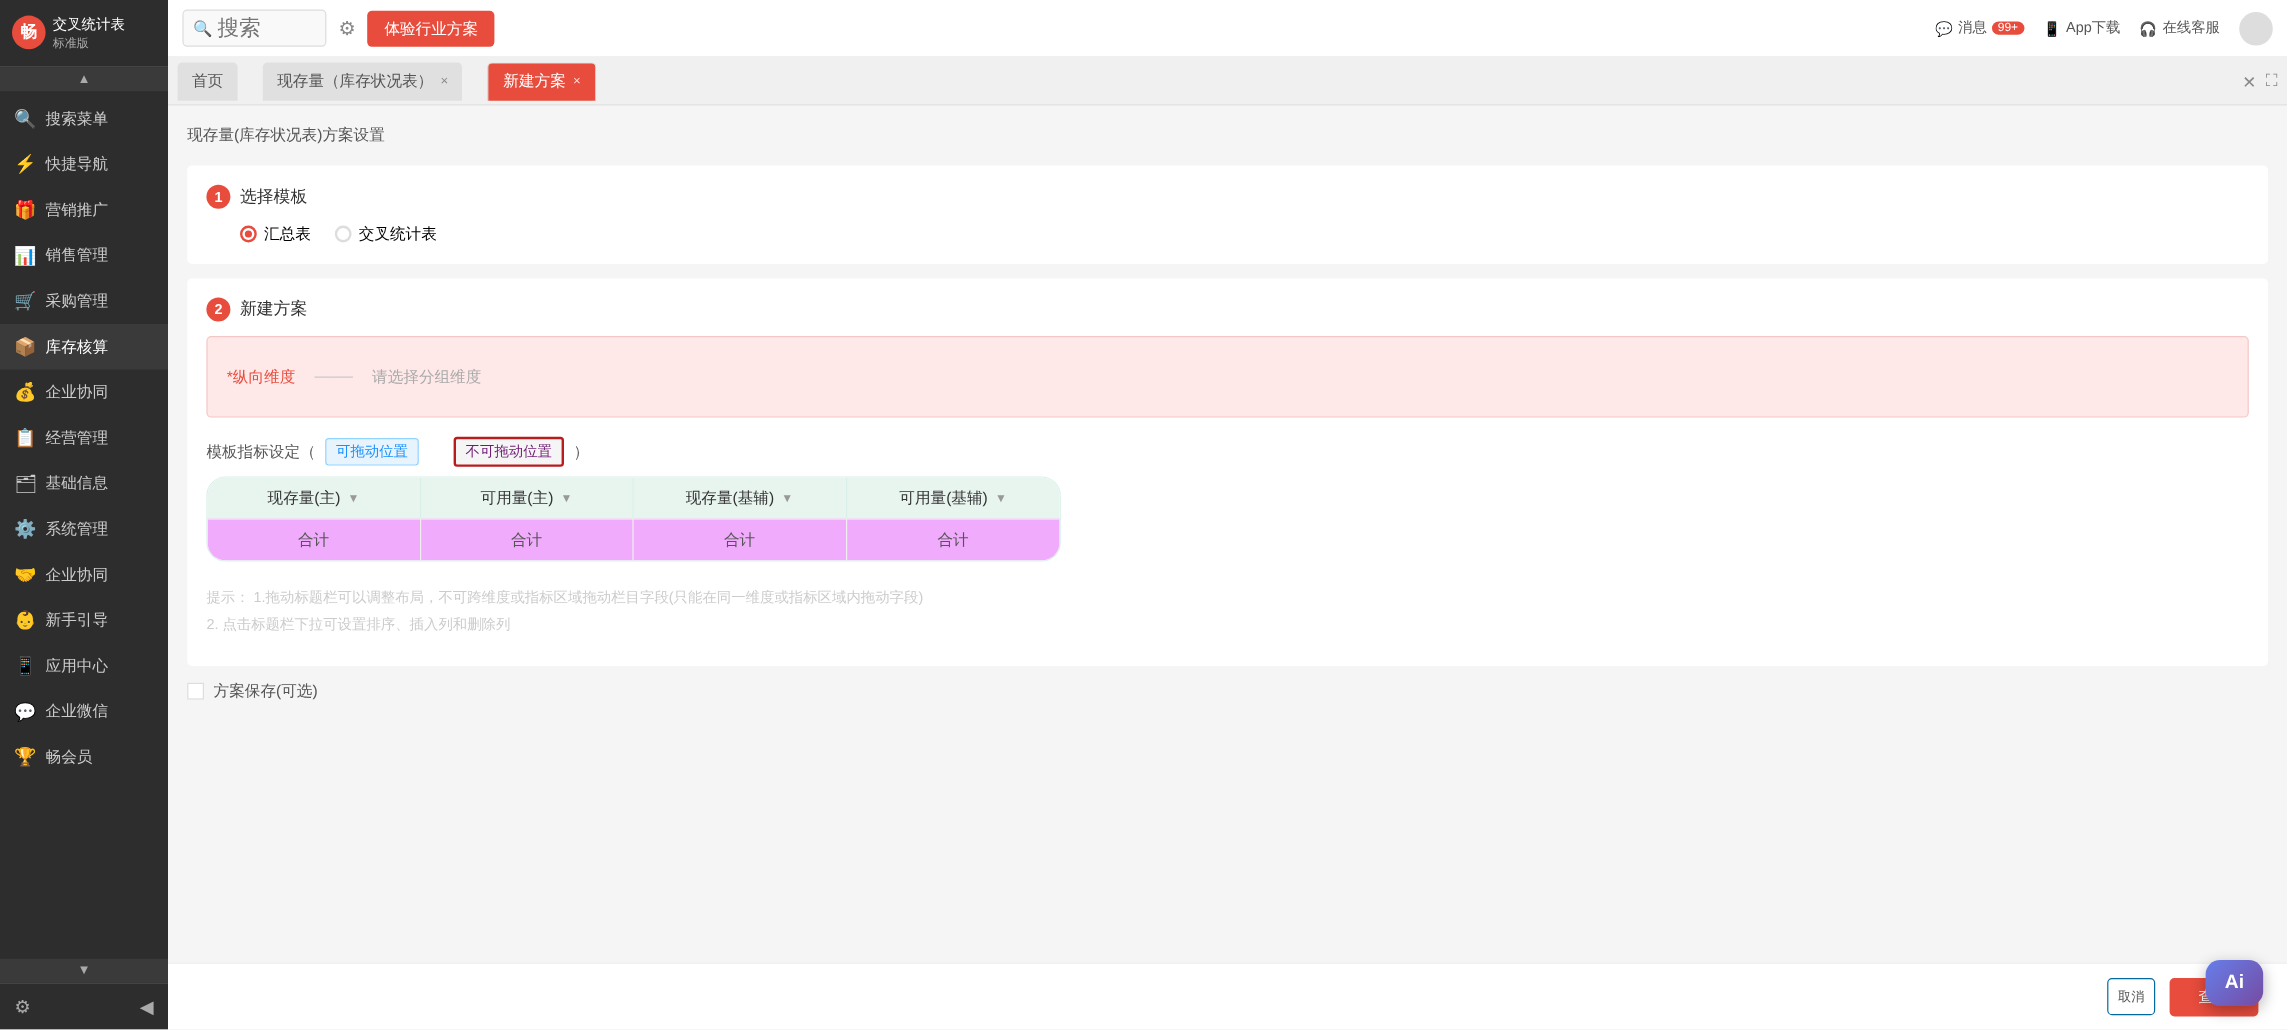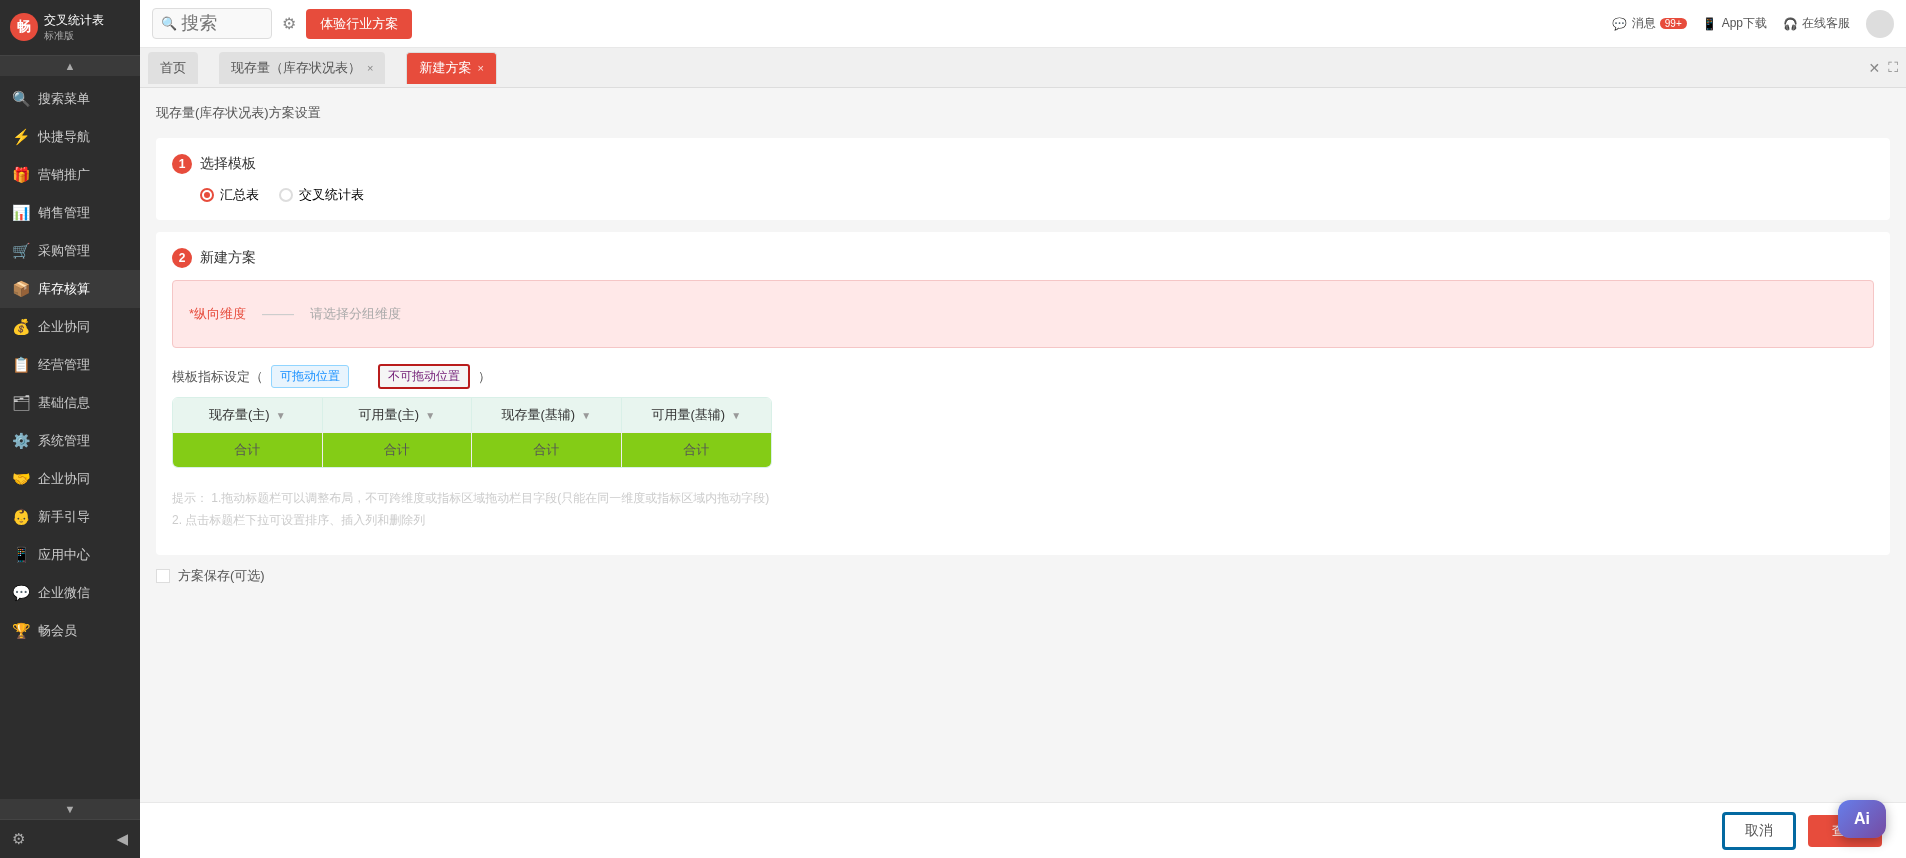--- a/index.html
+++ b/index.html
@@ -137,35 +137,35 @@
     
     .indicator-label { font-size: 13px; color: #555; margin-bottom: 8px; display: flex; align-items: center; gap: 8px; }
     .indicator-tag {
       display: inline-block; padding: 2px 8px; border-radius: 3px;
       font-size: 12px;
     }
     .tag-draggable { background: #e8f4fd; color: #1890ff; border: 1px solid #91d5ff; }
     .tag-fixed { background: #f5f5f5; color: #701a75; border: 2px solid #b91c1c; }
 
     .stats-label { color: #52c41a; font-size: 13px; font-weight: 500; margin-bottom: 6px; }
-    .stats-table { border: 1px solid #d9f0e8; border-radius: 6px; overflow: hidden; width: 600px; }
+    .stats-table { border: 1px solid #d9f0e8; border-radius: 16px; overflow: hidden; width: 712px; }
     .stats-table-header {
       display: grid; grid-template-columns: repeat(4, 1fr);
       background: #e8f5ef;
     }
     .stats-th {
       padding: 8px 12px; display: flex; align-items: center; justify-content: center;
       gap: 6px; border-right: 1px solid #d9f0e8; font-size: 13px; color: #333;
       cursor: pointer;
     }
     .stats-th:last-child { border-right: none; }
     .stats-th .chevron { color: #999; font-size: 10px; }
     .stats-table-body {
       display: grid; grid-template-columns: repeat(4, 1fr);
-      background: #84cc16;
+      background: #f0abfc;
     }
     .stats-td {
       padding: 8px 12px; text-align: center; border-right: 1px solid #eee;
       font-size: 13px; color: #555; border-top: 1px solid #eee;
     }
     .stats-td:last-child { border-right: none; }
 
     
     .tips-area { margin-top: 12px; padding: 8px 0; }
     .tip-text { font-size: 12px; color: #ccc; line-height: 1.8; }
@@ -178,22 +178,22 @@
     }
     .checkbox-label { font-size: 13px; color: #555; }
 
     
     .footer-bar {
       height: 56px; background: #fff; border-top: 1px solid #e8e8e8;
       display: flex; align-items: center; justify-content: flex-end;
       padding: 0 24px; gap: 12px; flex-shrink: 0;
     }
     .btn-cancel {
-      padding: 7px 20px; border: 3px solid #0369a1; border-radius: 4px;
-      background: #fff; cursor: pointer; font-size: 14px; color: #555;
+      padding: 7px 8px; border: 1px solid #0369a1; border-radius: 4px;
+      background: #fff; cursor: pointer; font-size: 11px; color: #555;
     }
     .btn-query {
       padding: 7px 24px; border: none; border-radius: 4px;
       background: #e74c3c; color: #fff; cursor: pointer; font-size: 13px;
     }
 
     
     .ai-float {
       position: fixed; bottom: 20px; right: 20px;
       background: linear-gradient(135deg, #667eea 0%, #764ba2 100%);

